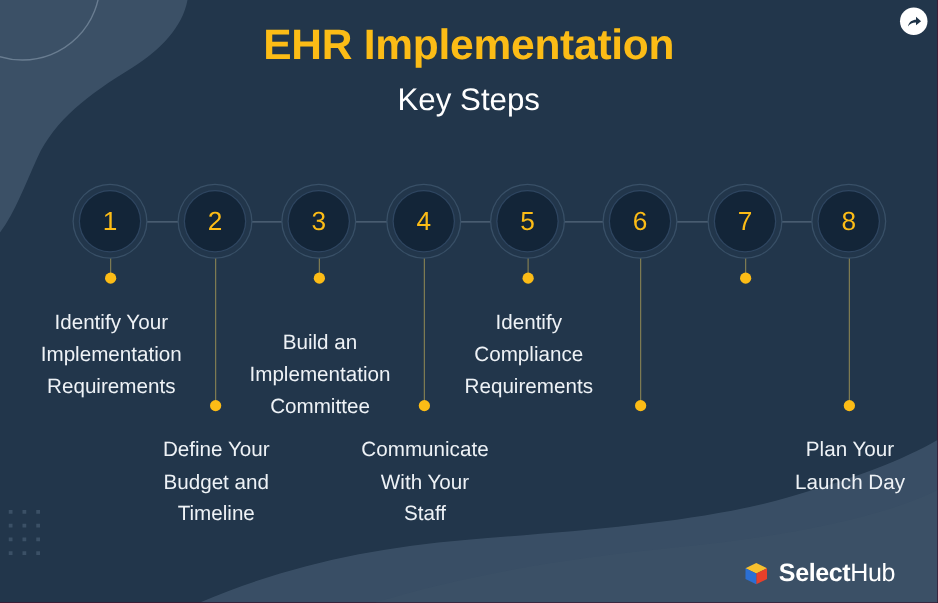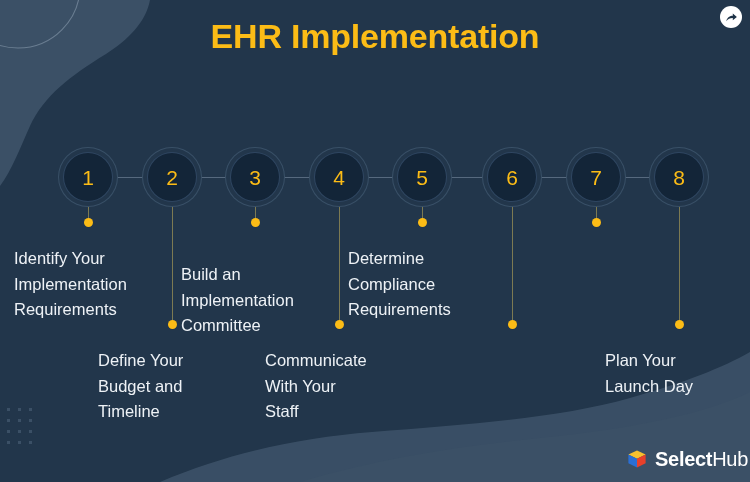--- a/index.html
+++ b/index.html
@@ -114,40 +114,41 @@
     position: absolute;
     width: 9px;
     height: 9px;
     margin-left: -4px;
     border-radius: 50%;
     background: #fcbc16;
   }
 
   .step-label {
     position: absolute;
+    text-align: center;
     color: #eef2f6;
     font-size: 16.5px;
     line-height: 1.55;
     white-space: pre-line;
   }
   .step-label.upper { top: 246px; }
   .step-label.lower { top: 348px; }
 
   
   .dot-grid {
     position: absolute;
     left: -4px;
     bottom: 28px;
     z-index: 2;
   }
 
   
   .logo {
     position: absolute;
-    right: 2px;
+    right: 34px;
     bottom: 12px;
     display: flex;
     align-items: center;
     gap: 7px;
     z-index: 6;
     cursor: pointer;
     text-align: right;
   }
   .logo-mark { display: block; }
   .logo-text {
@@ -196,20 +197,21 @@
   </svg>
 
   <div class="share-btn">
     <svg width="13" height="13" viewBox="0 0 16 16" xmlns="http://www.w3.org/2000/svg">
       <path d="M1.6 12.6 C2.6 7.6 6.2 5.9 9.6 5.8 L9.6 3.0 L14.6 7.3 L9.6 11.4 L9.6 8.7 C6.3 8.6 3.6 9.8 1.6 12.6 Z" fill="#1d3247"></path>
     </svg>
   </div>
 
   <div class="title-block">
     <h1 class="main-title">EHR Implementation</h1>
+    <h2 class="sub-title">Key Steps</h2>
   </div>
 
   <div class="timeline">
 
     <div class="connector" style="left:116px;width:30px;"></div>
     <div class="connector" style="left:200px;width:30px;"></div>
     <div class="connector" style="left:284px;width:30px;"></div>
     <div class="connector" style="left:367px;width:30px;"></div>
     <div class="connector" style="left:451px;width:34px;"></div>
     <div class="connector" style="left:540px;width:31px;"></div>
@@ -257,21 +259,21 @@
     <div class="node" style="left:679px;">
       <span class="node-num">8</span>
     </div>
 
     <div class="step-label upper" style="left:14px;width:150px;">Identify Your
 Implementation
 Requirements</div>
     <div class="step-label upper" style="left:181px;width:150px;margin-top:16px;">Build an
 Implementation
 Committee</div>
-    <div class="step-label upper" style="left:348px;width:150px;">Determine
+    <div class="step-label upper" style="left:348px;width:150px;">Identify
 Compliance
 Requirements</div>
 
     <div class="step-label lower" style="left:98px;width:150px;">Define Your
 Budget and
 Timeline</div>
     <div class="step-label lower" style="left:265px;width:150px;">Communicate
 With Your
 Staff</div>
     <div class="step-label lower" style="left:605px;width:150px;">Plan Your

